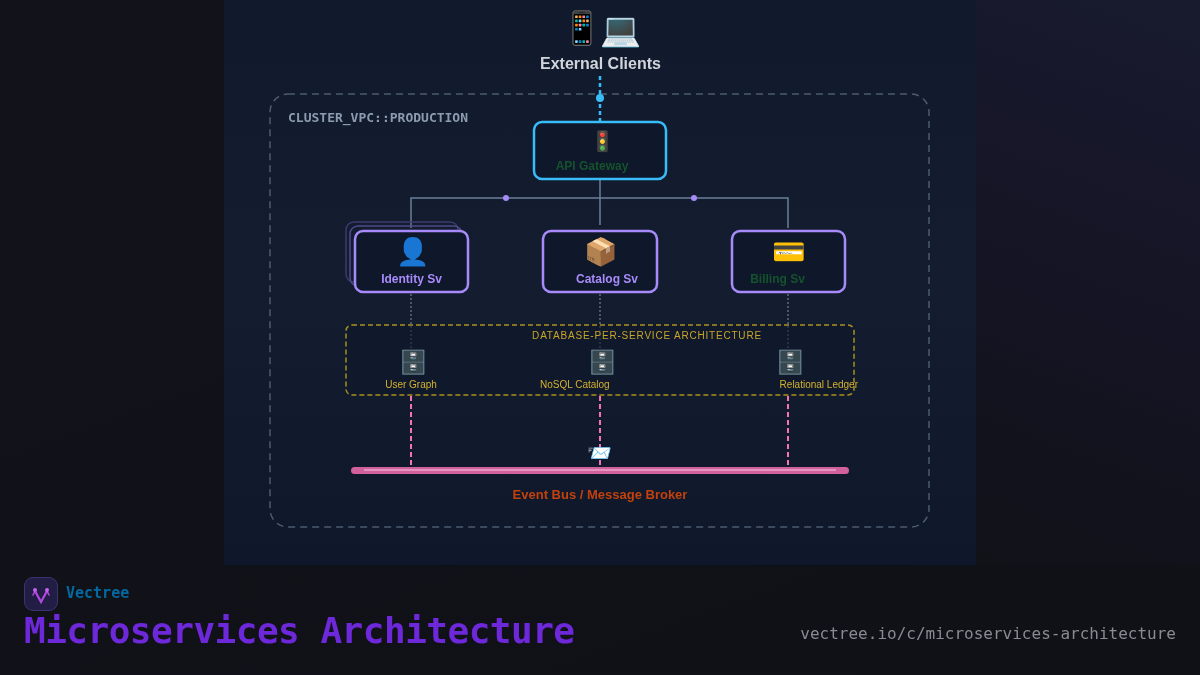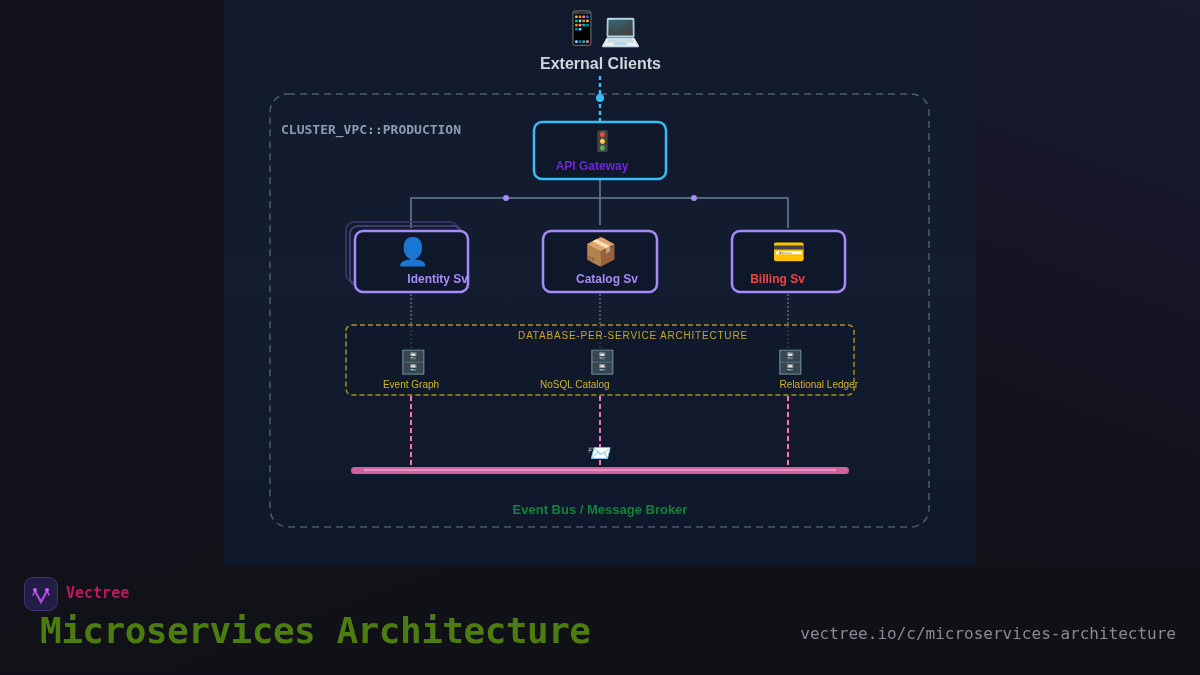--- a/index.html
+++ b/index.html
@@ -8,23 +8,23 @@
          font-family: "Liberation Sans", sans-serif; }
   #right-bg { position:absolute; left:976px; top:0; width:224px; height:565px;
          background: linear-gradient(200deg, #181a2e 0%, #151526 45%, #111118 100%); }
   #panel { position:absolute; left:224px; top:0; width:752px; height:565px;
          background: linear-gradient(180deg, #111a2c 0%, #141d30 50%, #0f172a 100%); }
   svg#diagram { position:absolute; left:0; top:0; }
   .lbl { position:absolute; white-space:nowrap; }
   .emoji { position:absolute; font-family: "DejaVu Sans", sans-serif; line-height:1; }
   #footer-logo { position:absolute; left:24px; top:577px; width:34px; height:34px;
          border-radius:9px; background:#221d45; border:1px solid #3a3470; box-sizing:border-box; }
-  #brand { position:absolute; left:66px; top:584px; color:#be185d;
+  #brand { position:absolute; left:66px; top:584px; color:#0369a1;
          font-family:"DejaVu Sans Mono", monospace; font-weight:bold; font-size:15px; }
-  #title { position:absolute; left:40px; top:610px; color:#4d7c0f;
+  #title { position:absolute; left:24px; top:610px; color:#6d28d9;
          font-family:"DejaVu Sans Mono", monospace; font-weight:bold; font-size:36px; letter-spacing:-0.5px; }
   #url { position:absolute; right:24px; top:624px; color:#8a8a93;
          font-family:"DejaVu Sans Mono", monospace; font-size:16px; }
 </style>
 </head>
 <body>
 
 <div id="right-bg"></div>
 <div id="panel"></div>
 
@@ -59,47 +59,47 @@
   <line x1="788" y1="396" x2="788" y2="468" stroke="#f472b6" stroke-width="2" stroke-dasharray="5 3"></line>
 
   <rect x="351" y="467" width="498" height="7" rx="3.5" fill="#d0609e"></rect>
   <line x1="364" y1="470" x2="836" y2="470" stroke="#f8c6e0" stroke-width="1.2"></line>
 </svg>
 
 <span class="emoji" style="left:562px;top:12px;font-size:32px;">📱</span>
 <span class="emoji" style="left:600px;top:13px;font-size:33px;">💻</span>
 <div class="lbl" style="left:540px;top:55px;width:120px;text-align:center;font-size:16px;font-weight:bold;color:#d1d5db;">External Clients</div>
 
-<div class="lbl" style="left:281px;top:110px;font-family:'DejaVu Sans Mono',monospace;font-size:13px;font-weight:bold;color:#8c9bb0;margin-top:12px;">CLUSTER_VPC::PRODUCTION</div>
+<div class="lbl" style="left:288px;top:110px;font-family:'DejaVu Sans Mono',monospace;font-size:13px;font-weight:bold;color:#8c9bb0;">CLUSTER_VPC::PRODUCTION</div>
 
 <span class="emoji" style="left:590px;top:131px;font-size:20px;">🚦</span>
-<div class="lbl" style="left:534px;top:159px;width:116px;text-align:center;font-size:12px;font-weight:bold;color:#6d28d9;">API Gateway</div>
+<div class="lbl" style="left:534px;top:159px;width:116px;text-align:center;font-size:12px;font-weight:bold;color:#14532d;">API Gateway</div>
 
 <span class="emoji" style="left:396px;top:238px;font-size:27px;color:#1d72c9;">👤</span>
-<div class="lbl" style="left:355px;top:272px;width:113px;text-align:right;font-size:12px;font-weight:bold;color:#a78bfa;">Identity Sv</div>
+<div class="lbl" style="left:355px;top:272px;width:113px;text-align:center;font-size:12px;font-weight:bold;color:#a78bfa;">Identity Sv</div>
 
 <span class="emoji" style="left:584px;top:238px;font-size:27px;">📦</span>
 <div class="lbl" style="left:543px;top:272px;width:128px;text-align:center;font-size:12px;font-weight:bold;color:#a78bfa;">Catalog Sv</div>
 
 <span class="emoji" style="left:772px;top:238px;font-size:27px;">💳</span>
-<div class="lbl" style="left:732px;top:272px;width:91px;text-align:center;font-size:12px;font-weight:bold;color:#ef4444;">Billing Sv</div>
+<div class="lbl" style="left:732px;top:272px;width:91px;text-align:center;font-size:12px;font-weight:bold;color:#14532d;">Billing Sv</div>
 
-<div class="lbl" style="left:346px;top:330px;width:508px;text-align:center;font-size:10px;letter-spacing:0.8px;color:#c9a52a;padding-left:33px;">DATABASE-PER-SERVICE ARCHITECTURE</div>
+<div class="lbl" style="left:360px;top:330px;width:508px;text-align:center;font-size:10px;letter-spacing:0.8px;color:#c9a52a;padding-left:33px;">DATABASE-PER-SERVICE ARCHITECTURE</div>
 
 <span class="emoji" style="left:399px;top:351px;font-size:23px;">🗄️</span>
-<div class="lbl" style="left:351px;top:379px;width:120px;text-align:center;font-size:10px;color:#d4b22e;">Event Graph</div>
+<div class="lbl" style="left:351px;top:379px;width:120px;text-align:center;font-size:10px;color:#d4b22e;">User Graph</div>
 
 <span class="emoji" style="left:588px;top:351px;font-size:23px;">🗄️</span>
 <div class="lbl" style="left:540px;top:379px;width:120px;text-align:left;font-size:10px;color:#d4b22e;">NoSQL Catalog</div>
 
 <span class="emoji" style="left:776px;top:351px;font-size:23px;">🗄️</span>
 <div class="lbl" style="left:718px;top:379px;width:140px;text-align:right;font-size:10px;color:#d4b22e;">Relational Ledger</div>
 
 <span class="emoji" style="left:587px;top:443px;font-size:20px;">📨</span>
-<div class="lbl" style="left:450px;top:487px;width:300px;text-align:center;font-size:13px;font-weight:bold;color:#15803d;margin-top:15px;">Event Bus / Message Broker</div>
+<div class="lbl" style="left:450px;top:487px;width:300px;text-align:center;font-size:13px;font-weight:bold;color:#c2410c;">Event Bus / Message Broker</div>
 
 <div id="footer-logo">
   <svg width="32" height="32" viewBox="0 0 32 32">
     <path d="M10 13 L16 24 L22 13" fill="none" stroke="#b148e0" stroke-width="2.2" stroke-linecap="round"></path>
     <path d="M10 13 L8 17 M22 13 L24 17" fill="none" stroke="#b148e0" stroke-width="1.6" stroke-linecap="round"></path>
     <circle cx="10" cy="12" r="2" fill="#c260f0"></circle>
     <circle cx="22" cy="12" r="2" fill="#c260f0"></circle>
   </svg>
 </div>
 <div id="brand">Vectree</div>

